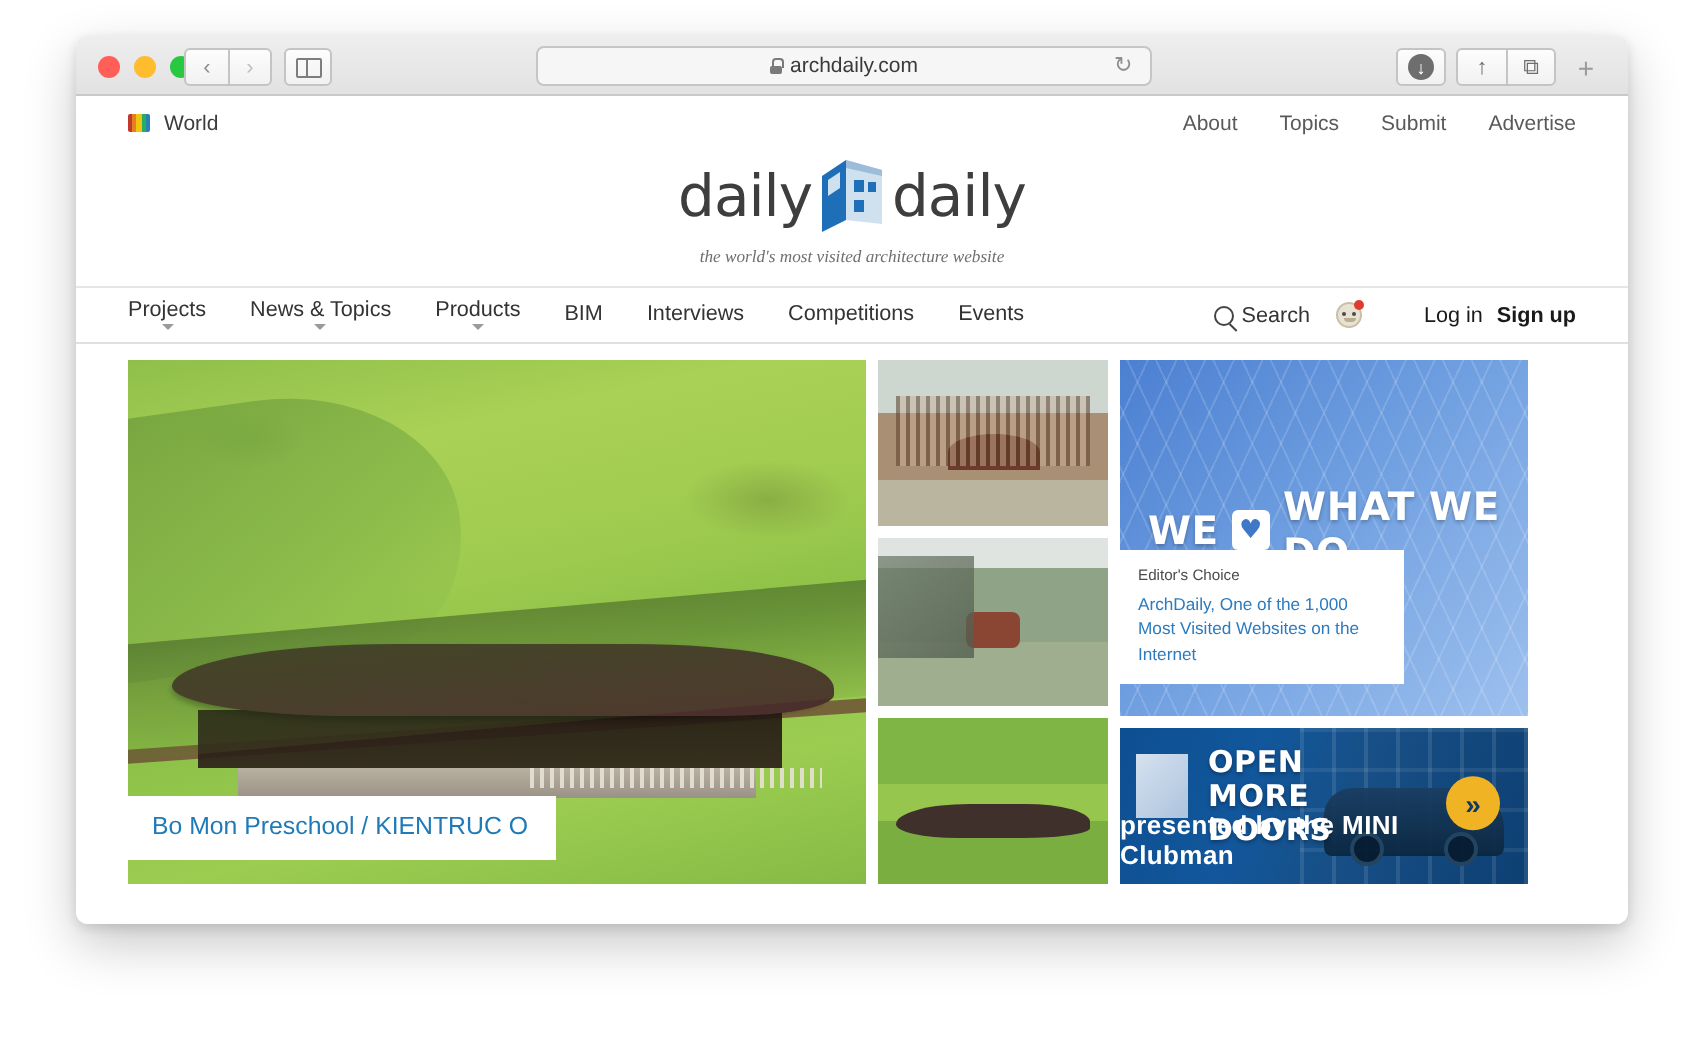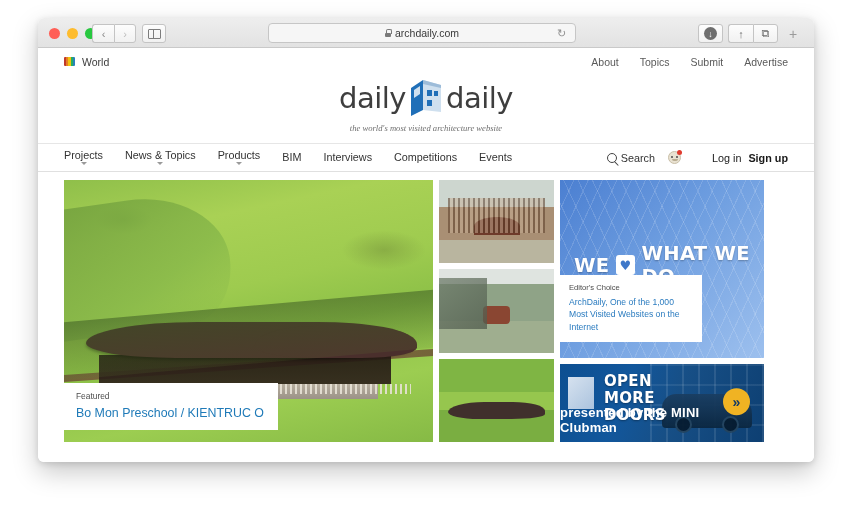--- a/index.html
+++ b/index.html
@@ -405,21 +405,20 @@
           <div class="hero-strip"></div>
           <div class="hero-building">
             <div class="under"></div>
             <div class="roof"></div>
             <div class="roof2"></div>
             <div class="terrace"></div>
             <div class="fence"></div>
           </div>
         </div>
         <div class="hero-caption">
-          <div class="cap-kicker">Featured</div>
           <div class="cap-title">Bo Mon Preschool / KIENTRUC O</div>
         </div>
       </div>
 
       <div class="thumbs">
         <div class="thumb thumb-a">
           <span class="sun"></span>
         </div>
         <div class="thumb thumb-b">
           <span class="pod"></span>

